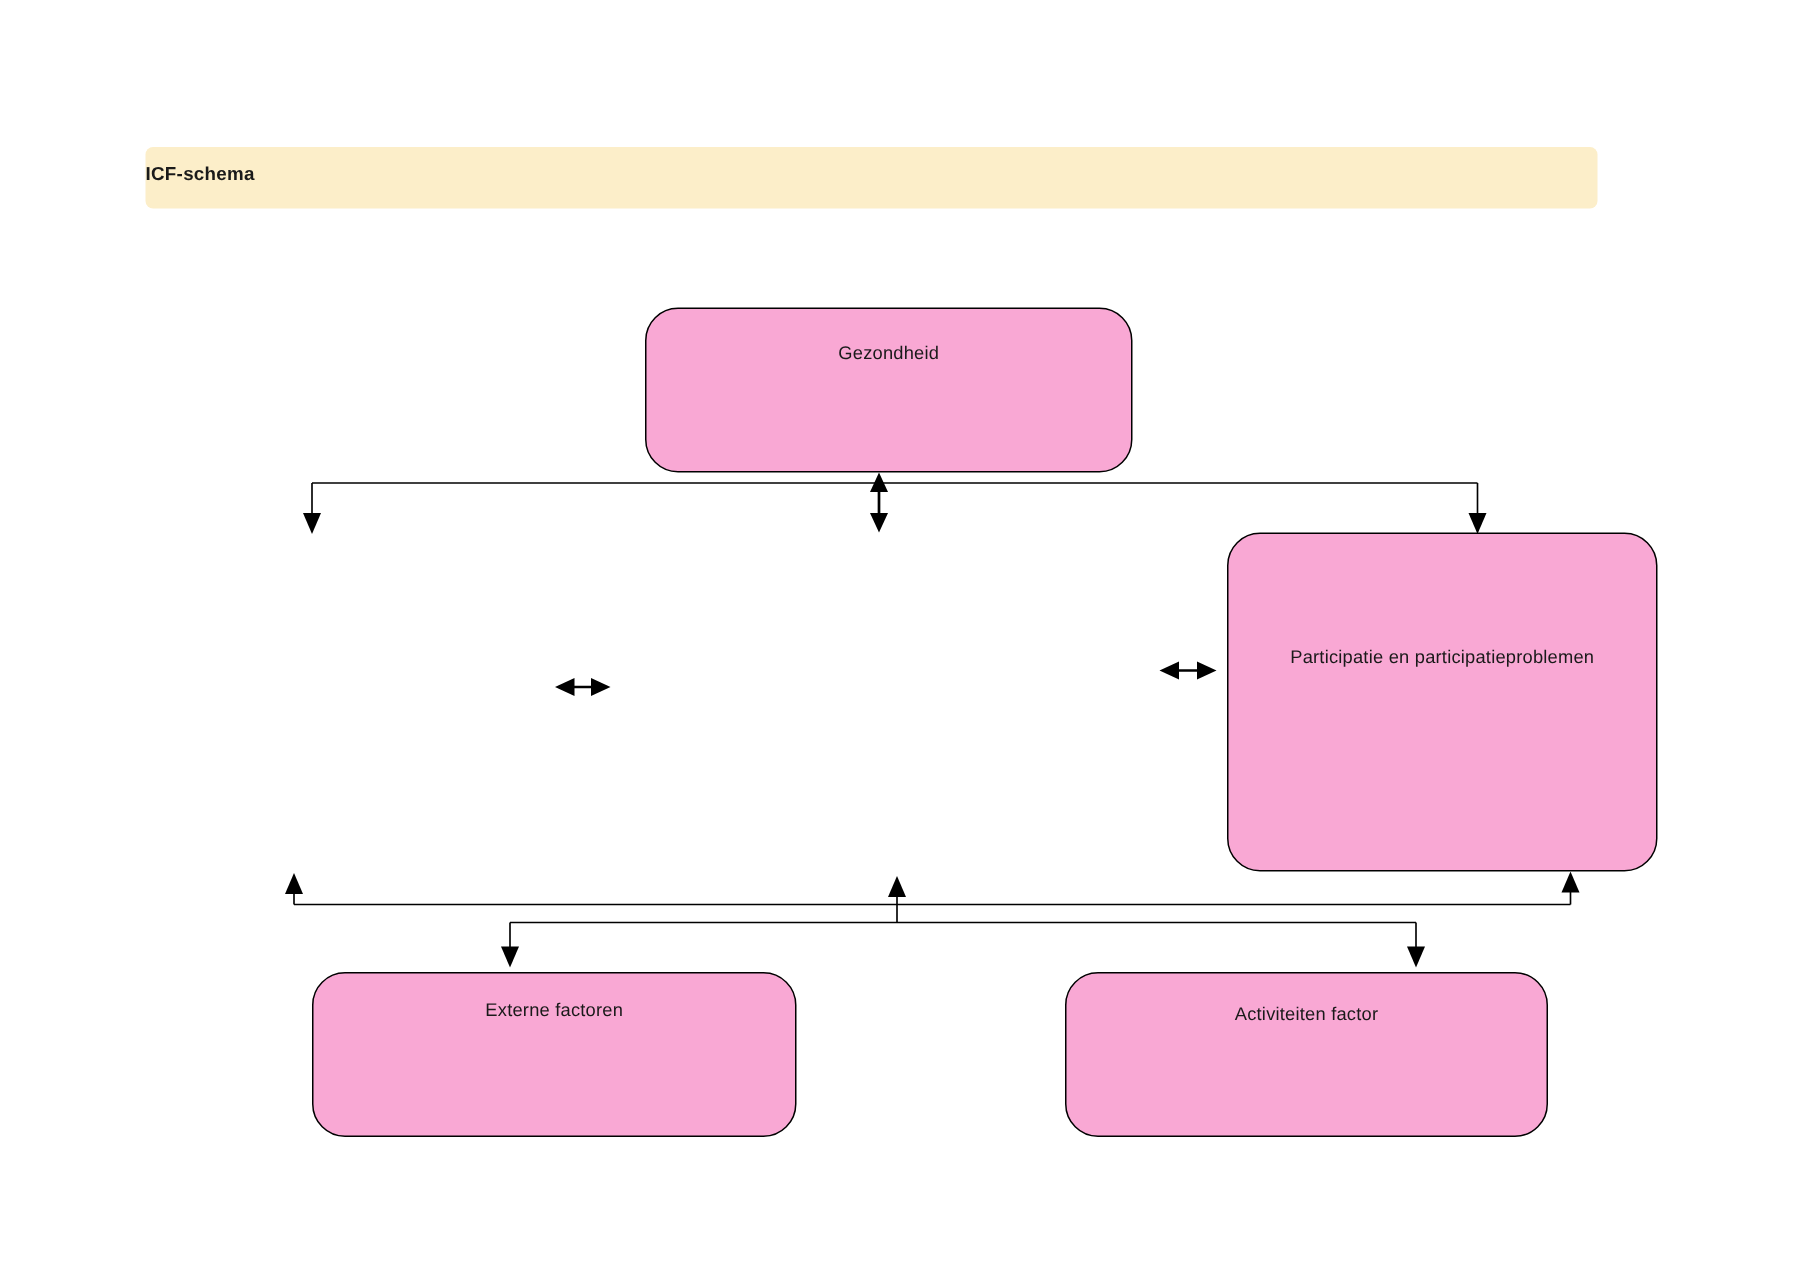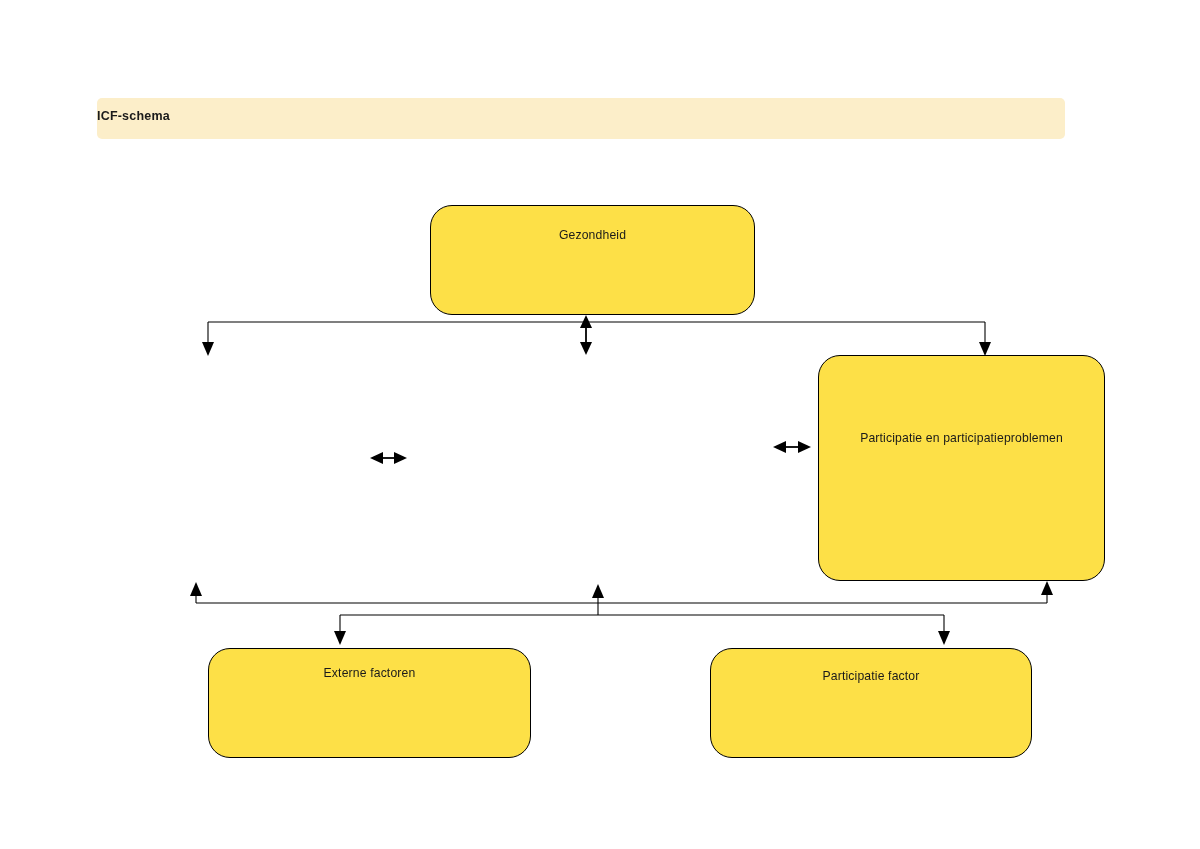--- a/index.html
+++ b/index.html
@@ -40,21 +40,21 @@
     font-size: 12.5px;
     font-weight: bold;
     letter-spacing: 0.2px;
     color: #1a1a1a;
   }
 
   
   .node {
     position: absolute;
     box-sizing: border-box;
-    background: #fde047;
+    background: #f9a8d4;
     border: 1.6px solid #000000;
     border-radius: 22px;
   }
   .node-label {
     position: absolute;
     left: 0;
     width: 100%;
     text-align: center;
     font-size: 12.2px;
     line-height: 21px;
@@ -176,16 +176,16 @@
 
   <div class="node" id="node-external">
     <div class="node-label">Externe factoren</div>
   </div>
 
   <div class="node" id="node-participation">
     <div class="node-label">Participatie en participatieproblemen</div>
   </div>
 
   <div class="node" id="node-personal">
-    <div class="node-label">Participatie factor</div>
+    <div class="node-label">Activiteiten factor</div>
   </div>
 
 </div>
 
 </body></html>

